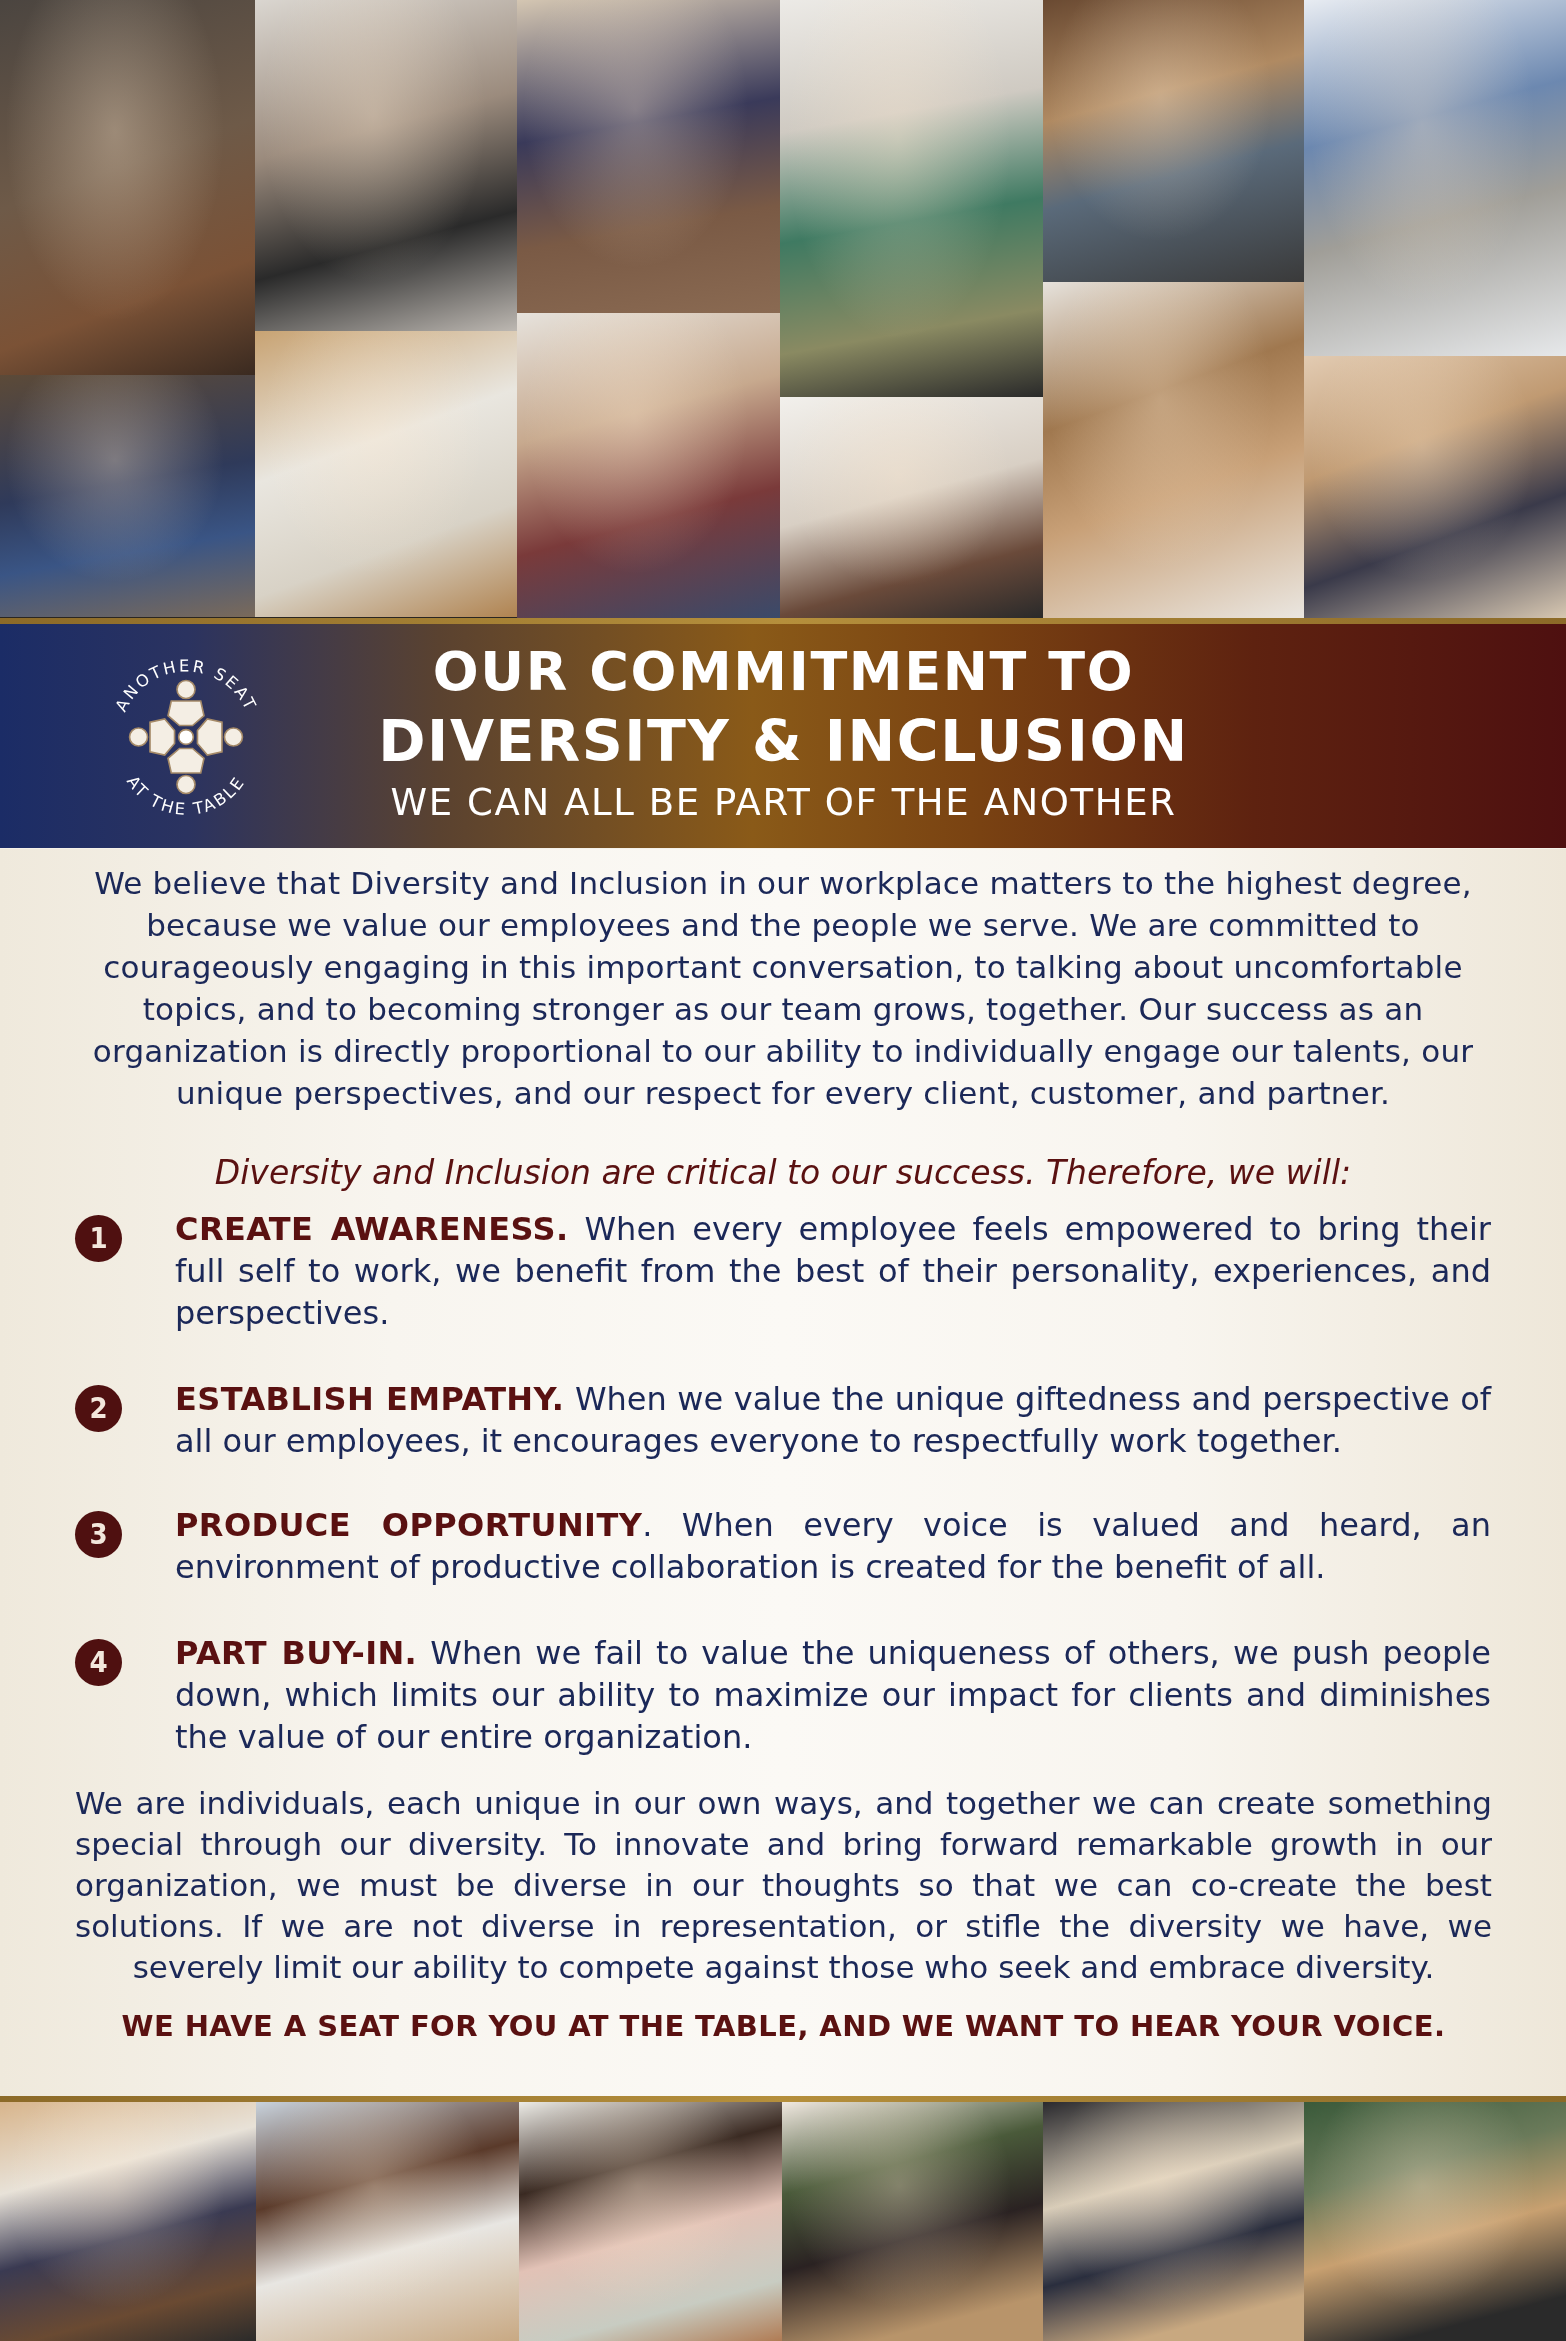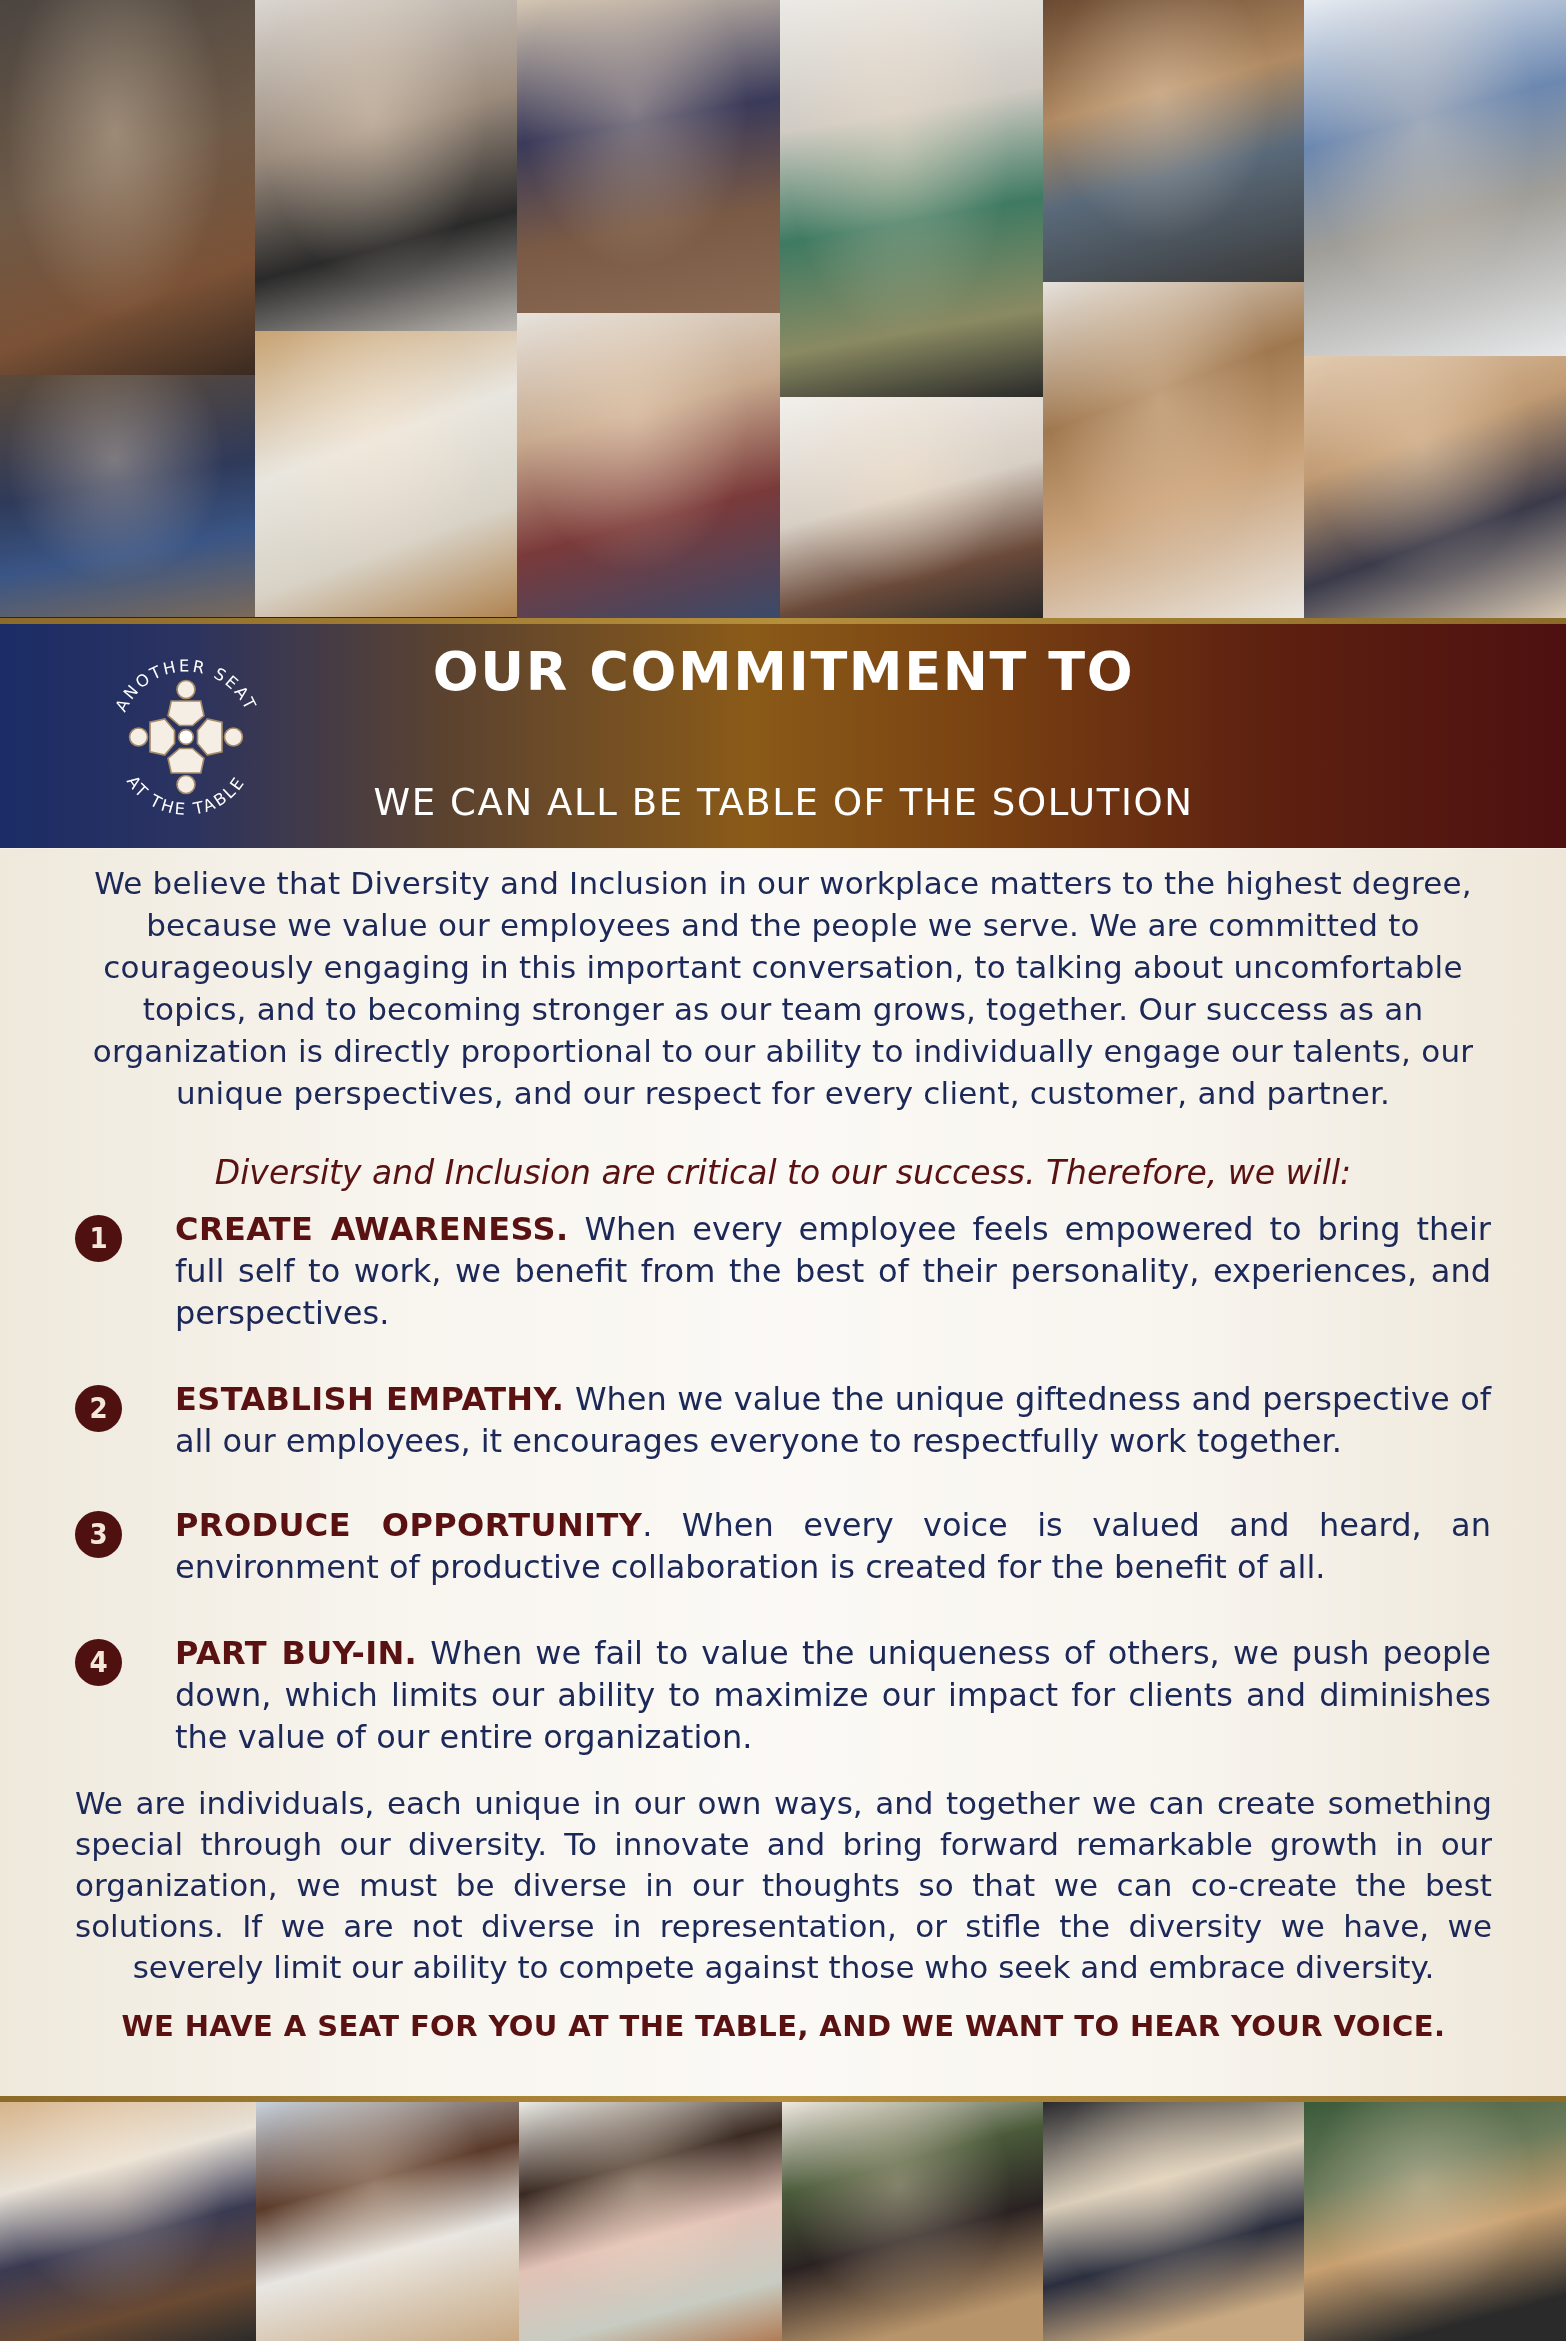--- a/index.html
+++ b/index.html
@@ -86,21 +86,22 @@
       </g>
       <text font-family="DejaVu Sans, sans-serif" font-size="20" fill="#ffffff" letter-spacing="3">
         <textPath href="#arcTop" startOffset="50%" text-anchor="middle">ANOTHER SEAT</textPath>
       </text>
       <text font-family="DejaVu Sans, sans-serif" font-size="20" fill="#ffffff" letter-spacing="3">
         <textPath href="#arcBot" startOffset="50%" text-anchor="middle">AT THE TABLE</textPath>
       </text>
     </svg>
   </div>
   <div class="banner-title l1">OUR COMMITMENT TO</div>
-  <div class="banner-sub">WE CAN ALL BE TABLE OF THE SOLUTION</div>
+  <div class="banner-title l2">DIVERSITY &amp; INCLUSION</div>
+  <div class="banner-sub">WE CAN ALL BE PART OF THE ANOTHER</div>
 </div>
 
 <div class="content">
   <p class="intro navy">We believe that Diversity and Inclusion in our workplace matters to the highest degree, because we value our employees and the people we serve. We are committed to courageously engaging in this important conversation, to talking about uncomfortable topics, and to becoming stronger as our team grows, together. Our success as an organization is directly proportional to our ability to individually engage our talents, our unique perspectives, and our respect for every client, customer, and partner.</p>
 
   <p class="lead maroon">Diversity and Inclusion are critical to our success. Therefore, we will:</p>
 
   <div class="item" style="top:359px;">
     <div class="badge">1</div>
     <p class="item-text navy"><span class="item-head">CREATE AWARENESS.</span><span> When every employee feels empowered to bring their full self to work, we benefit from the best of their personality, experiences, and perspectives.</span></p>

